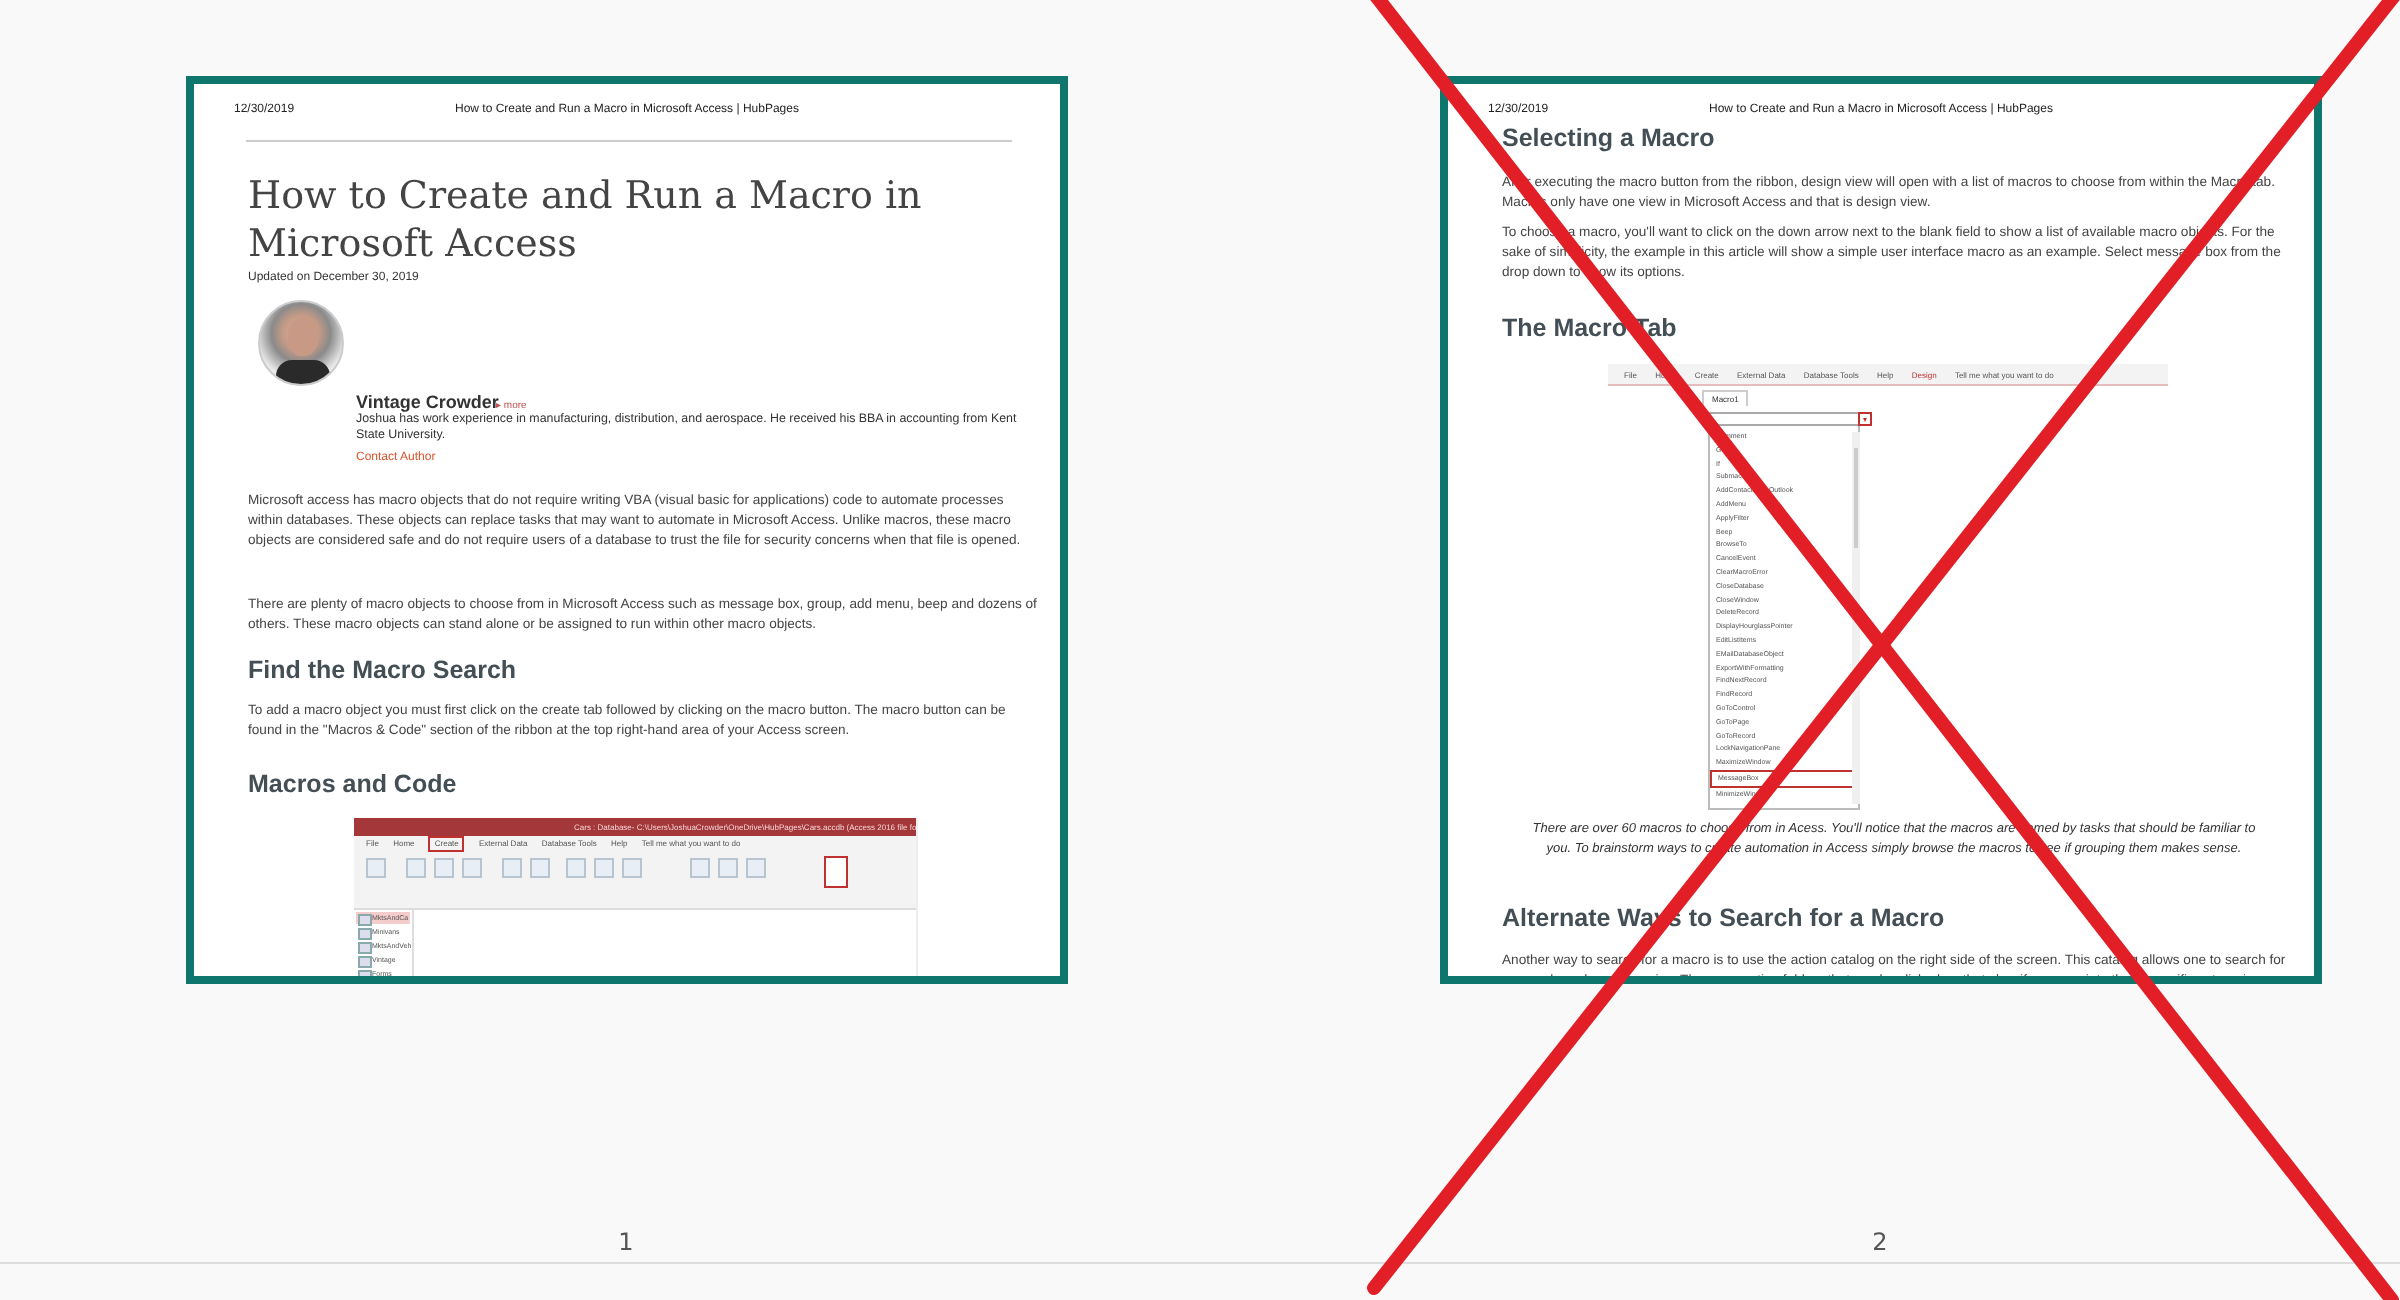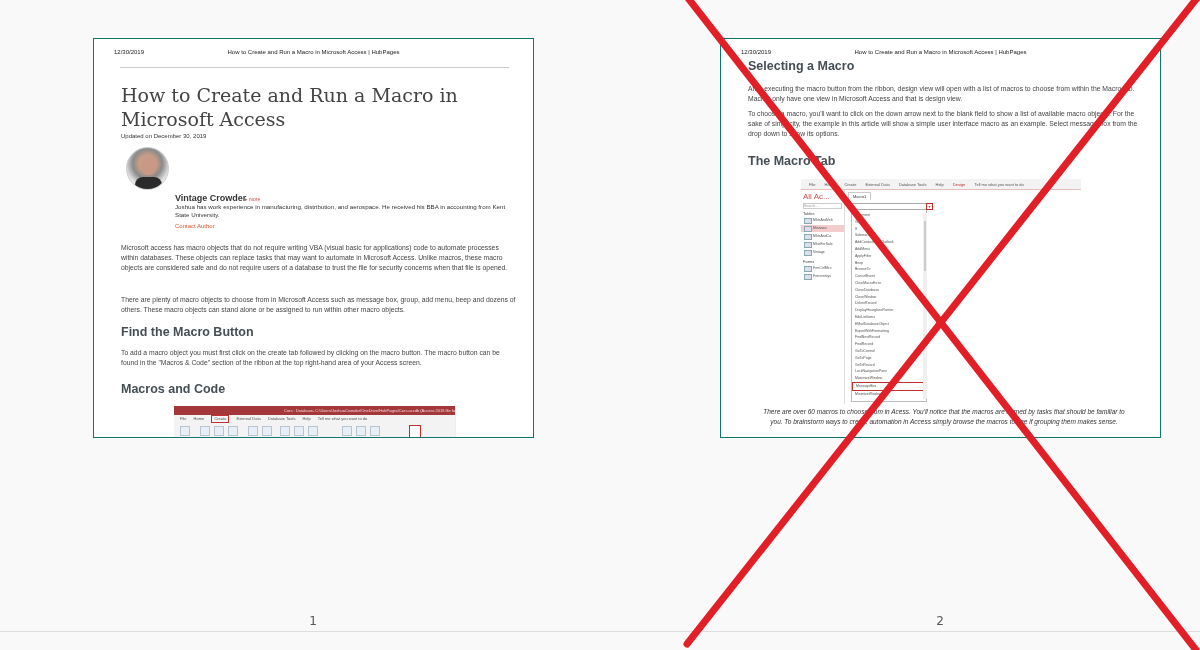--- a/index.html
+++ b/index.html
@@ -1,22 +1,22 @@
 <!DOCTYPE html>
 <html><head>
 <meta charset="utf-8">
 <style>
   * { box-sizing: border-box; margin: 0; padding: 0; }
   html, body { width: 1200px; height: 650px; overflow: hidden; background: #f9f9f9; }
   body { position: relative; font-family: "Liberation Sans", sans-serif; color: #333; }
 
   .viewer { position: absolute; left: 0; top: 0; width: 1200px; height: 650px; background: #f9f9f9; }
   .page {
-    position: absolute; top: 38px; width: 441px; height: 400px;
-    background: #fff; border: 1px solid #0f766e;
+    position: absolute; top: 38px; width: 441px; height: 454px;
+    background: #fff; border: 4px solid #0f766e;
     overflow: hidden;
   }
   #page1 { left: 93px; }
   #page2 { left: 720px; }
 
   .page-label {
     position: absolute; top: 614px; font-size: 12px; color: #555;
     font-family: "DejaVu Sans", sans-serif; text-align: center; width: 40px;
   }
   #label1 { left: 293px; }
@@ -113,21 +113,21 @@
         <div class="shirt"></div>
     </div>
     <div class="author-name">Vintage Crowder</div>
     <div class="author-more">▸ more</div>
     <div class="author-bio">Joshua has work experience in manufacturing, distribution, and aerospace. He received his BBA in accounting from Kent State University.</div>
     <div class="contact">Contact Author</div>
 
     <div class="para" style="top:204px">Microsoft access has macro objects that do not require writing VBA (visual basic for applications) code to automate processes within databases. These objects can replace tasks that may want to automate in Microsoft Access. Unlike macros, these macro objects are considered safe and do not require users of a database to trust the file for security concerns when that file is opened.</div>
     <div class="para" style="top:256px">There are plenty of macro objects to choose from in Microsoft Access such as message box, group, add menu, beep and dozens of others. These macro objects can stand alone or be assigned to run within other macro objects.</div>
 
-    <div class="h2" style="top:286px">Find the Macro Button</div>
+    <div class="h2" style="top:286px">Find the Macro Search</div>
     <div class="para" style="top:309px">To add a macro object you must first click on the create tab followed by clicking on the macro button. The macro button can be found in the "Macros &amp; Code" section of the ribbon at the top right-hand area of your Access screen.</div>
 
     <div class="h2" style="top:343px">Macros and Code</div>
 
     <div class="shot1">
       <div class="titlebar">Cars : Database- C:\Users\JoshuaCrowder\OneDrive\HubPages\Cars.accdb (Access 2016 file format) - Access</div>
       <div class="menubar">
         <span>File</span>
         <span>Home</span>
         <span class="active">Create</span>
@@ -189,33 +189,20 @@
     <div class="shot2">
       <div class="menubar">
         <span>File</span>
         <span>Home</span>
         <span>Create</span>
         <span>External Data</span>
         <span>Database Tools</span>
         <span>Help</span>
         <span class="design">Design</span>
         <span>Tell me what you want to do</span>
-      </div>
-      <div class="nav">
-        <div class="allacc">All Ac...</div>
-        <div class="search">Search...</div>
-        <div class="grp">Tables</div>
-        <div class="it">MktsAndVeh</div>
-        <div class="it sel">Minivans</div>
-        <div class="it">MktsAndCa</div>
-        <div class="it">MktsForSale</div>
-        <div class="it">Vintage</div>
-        <div class="grp">Forms</div>
-        <div class="it">FrmCtrlMtrs</div>
-        <div class="it">Frmvenstyu</div>
       </div>
       <div class="tab">Macro1</div>
       <div class="combo">
         <div class="arrow">▾</div>
       </div>
       <div class="list">
         <div>Comment</div>
         <div>Group</div>
         <div>If</div>
         <div>Submacro</div>

